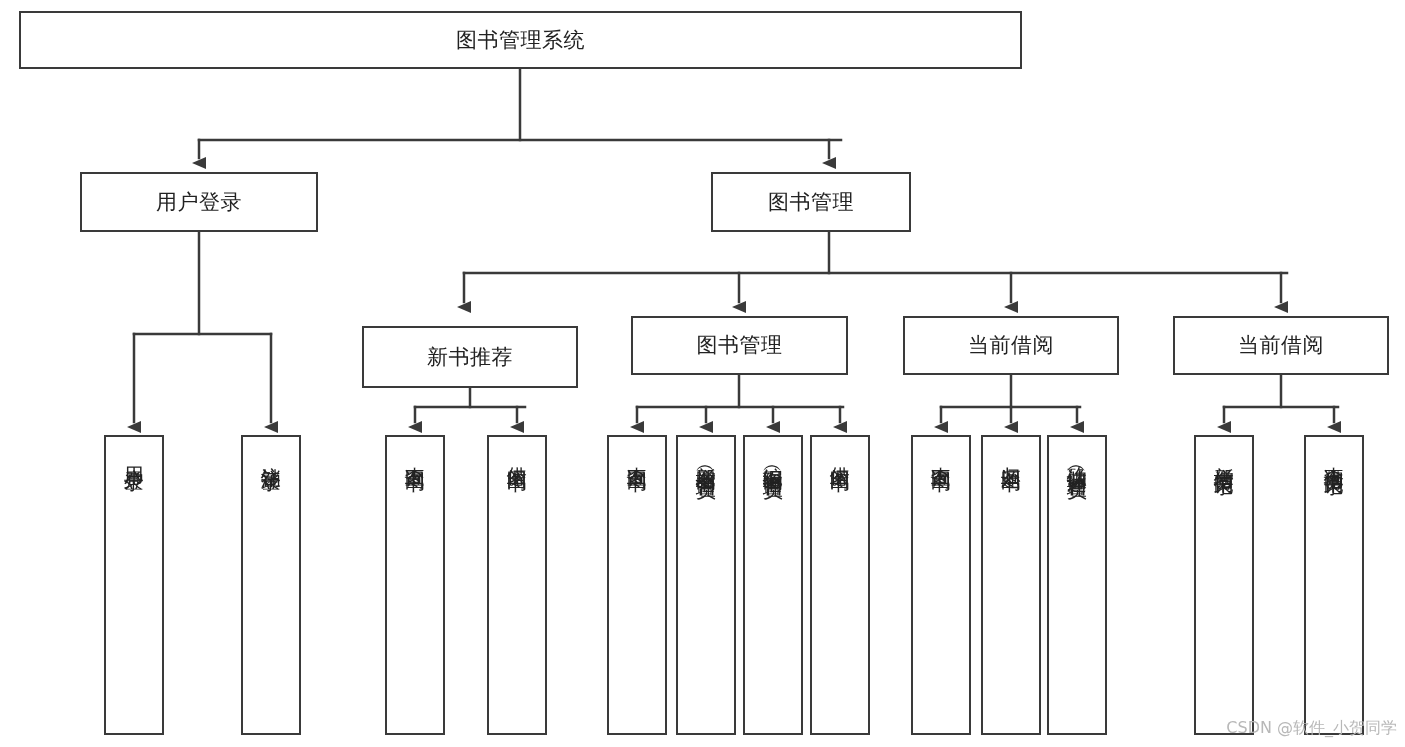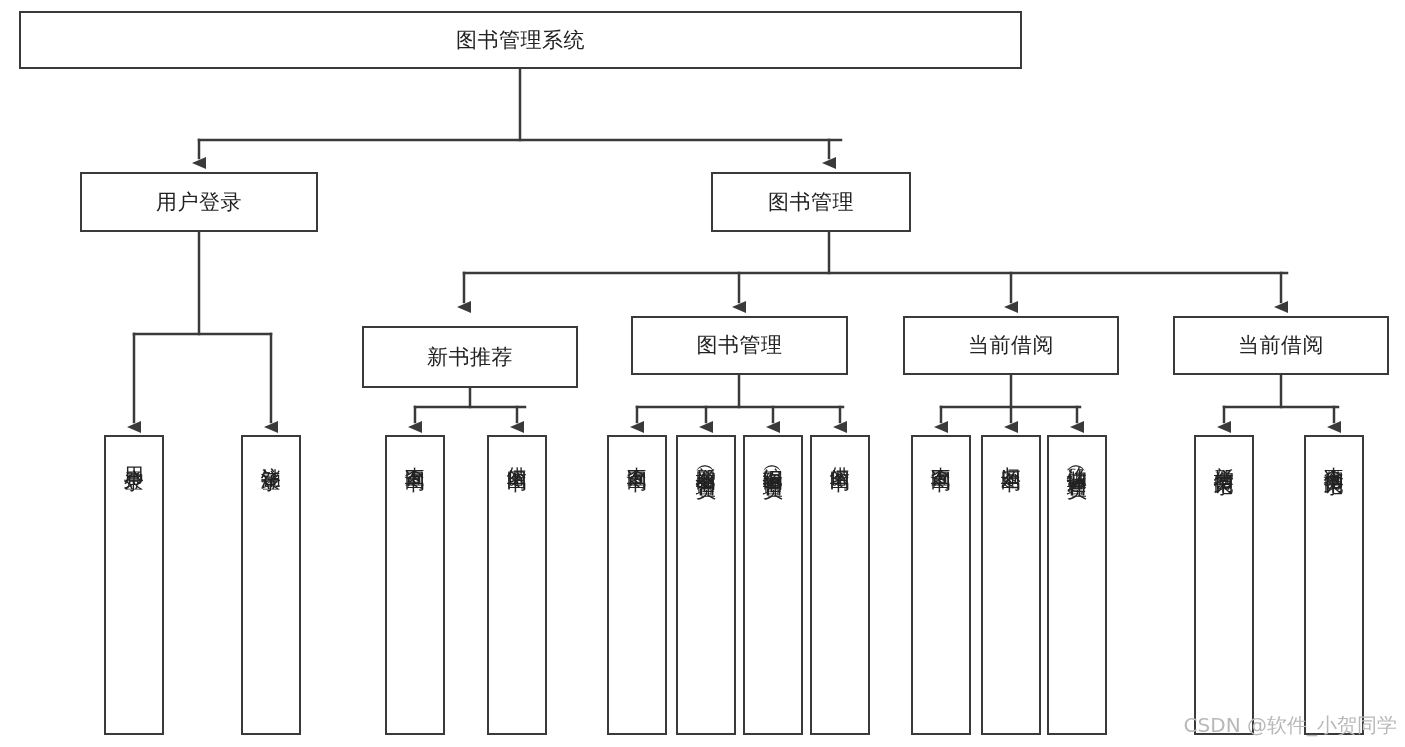--- a/index.html
+++ b/index.html
@@ -53,21 +53,21 @@
     text-orientation: upright;
     font-size: 20px;
     line-height: 1.42;
     letter-spacing: 2px;
     white-space: nowrap;
   }
   #watermark {
     position: absolute;
     right: 8px;
     bottom: 8px;
-    font-size: 20px;
+    font-size: 16px;
     color: #b8b8b8;
     z-index: 3;
     white-space: nowrap;
     pointer-events: none;
   }
 </style>
 </head>
 <body>
 
 <div id="diagram-root">

